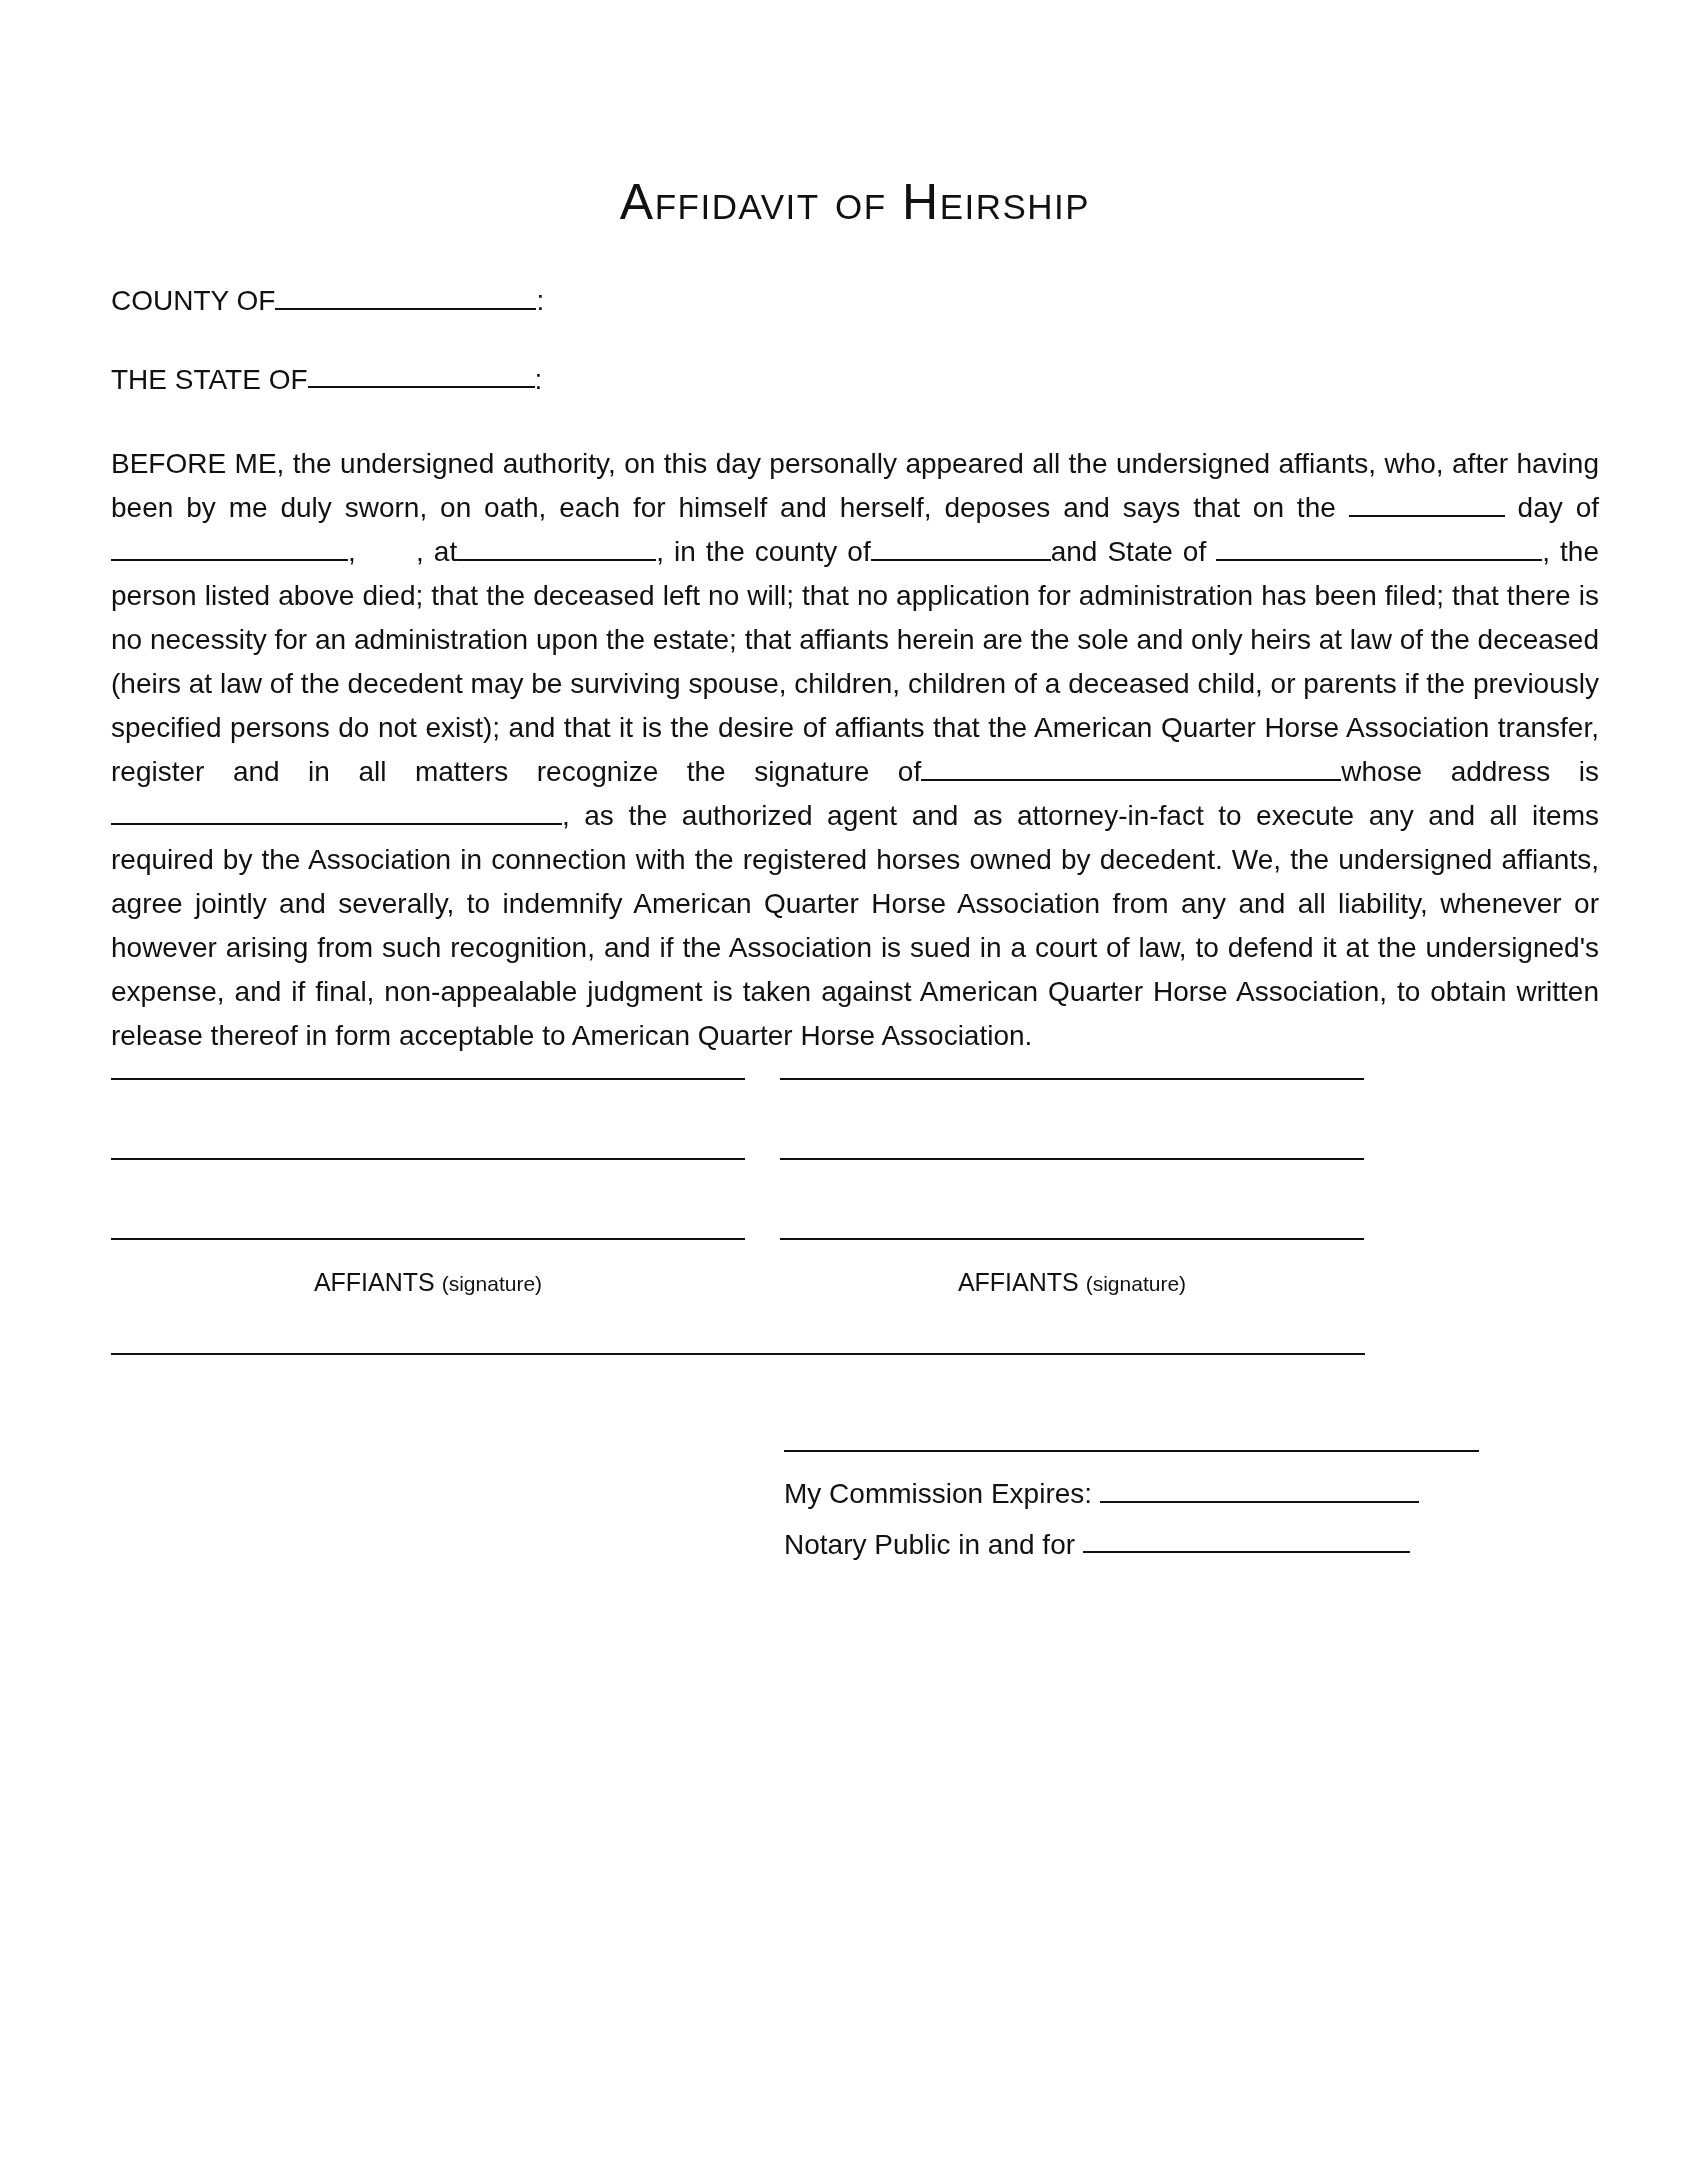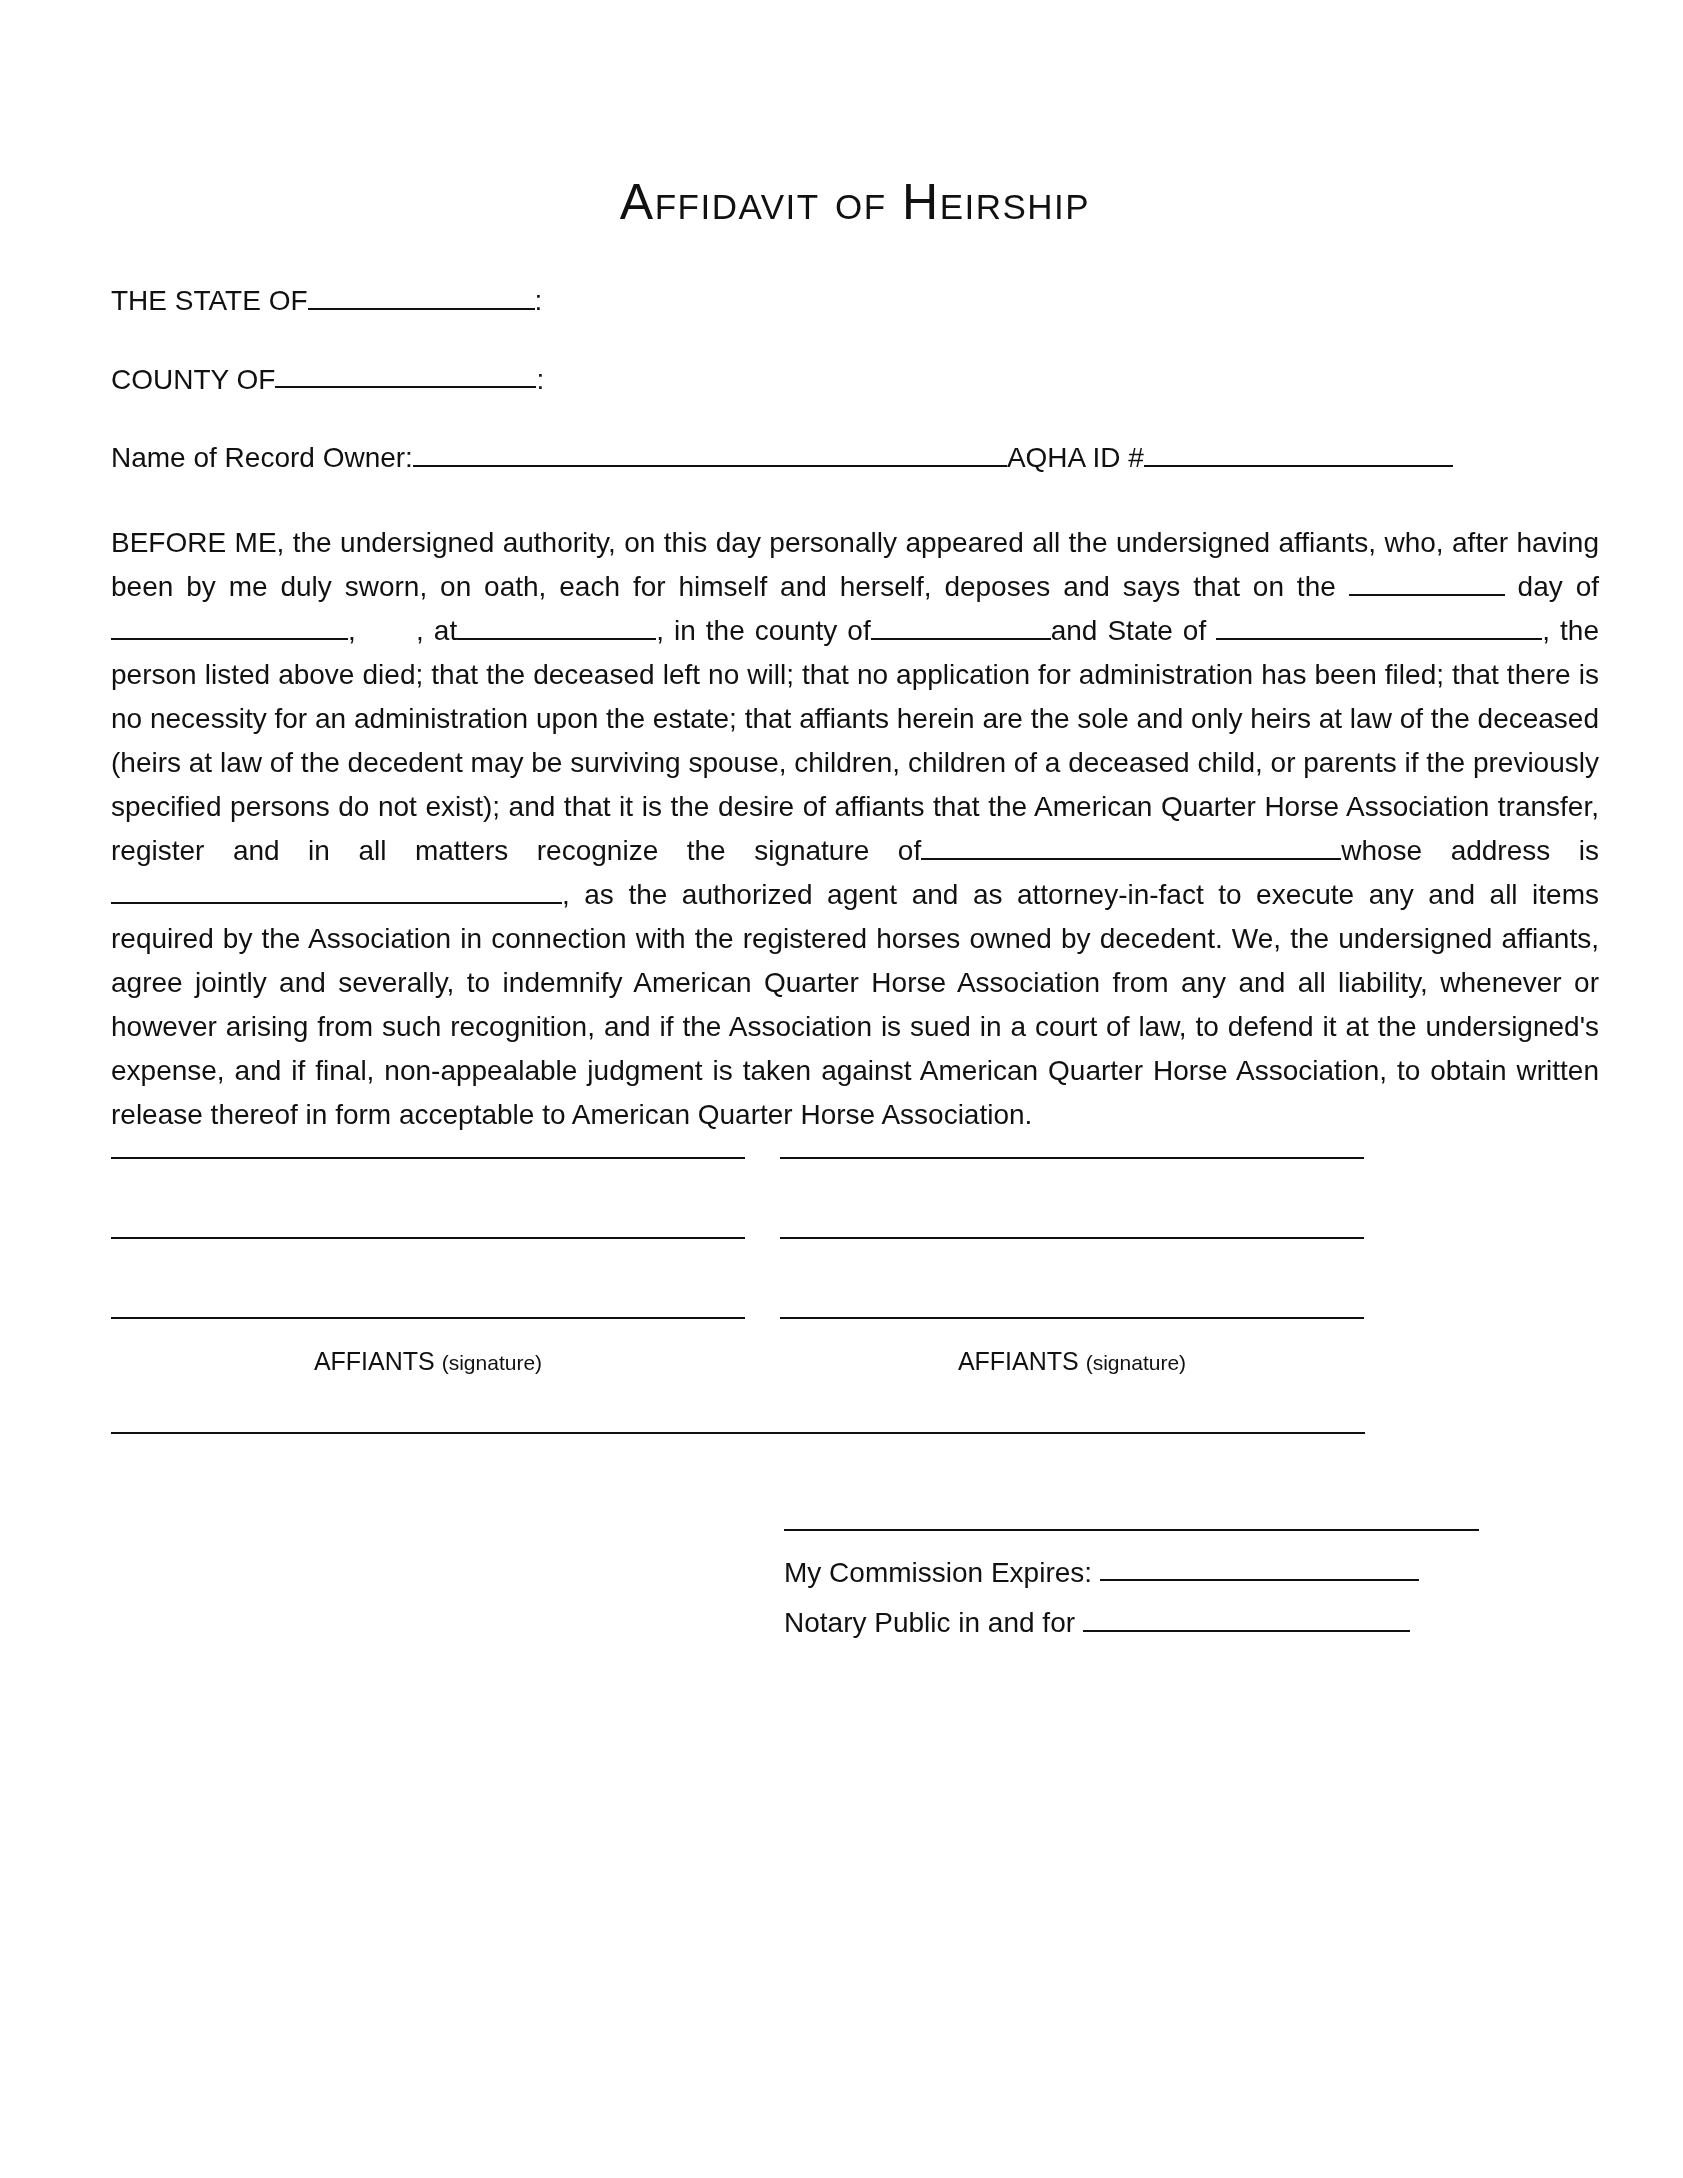--- a/index.html
+++ b/index.html
@@ -61,23 +61,22 @@
   .notary-line { font-size:28px; margin-bottom:15px; white-space:nowrap; }
 </style>
 </head>
 <body>
 
 <div class="page">
   <div class="content">
 
     <h1 class="title">Affidavit of Heirship</h1>
 
+    <div class="field-line">COUNTY OF<span class="blank" style="width: 261px;"></span>:</div>
     <div class="field-line">THE STATE OF<span class="blank" style="width: 227px;"></span>:</div>
-    <div class="field-line">COUNTY OF<span class="blank" style="width: 261px;"></span>:</div>
-    <div class="field-line owner">Name of Record Owner:<span class="blank" style="width: 594px;"></span>AQHA ID #<span class="blank" style="width: 309px;"></span></div>
 
     <p class="body-par">BEFORE ME, the undersigned authority, on this day personally appeared all the undersigned affiants, who, after having been by me duly sworn, on oath, each for himself and herself, deposes and says that on the <span class="blank" style="width: 156px;"></span> day of<span class="blank" style="width: 237px;"></span>,&nbsp;&nbsp;&nbsp;&nbsp;&nbsp;&nbsp;, at<span class="blank" style="width: 199px;"></span>, in the county of<span class="blank" style="width: 180px;"></span>and State of <span class="blank" style="width: 326px;"></span>, the person listed above died; that the deceased left no will; that no application for administration has been filed; that there is no necessity for an administration upon the estate; that affiants herein are the sole and only heirs at law of the deceased (heirs at law of the decedent may be surviving spouse, children, children of a deceased child, or parents if the previously specified persons do not exist); and that it is the desire of affiants that the American Quarter Horse Association transfer, register and in all matters recognize the signature of<span class="blank" style="width: 420px;"></span>whose address is<span class="blank" style="width: 451px;"></span>, as the authorized agent and as attorney-in-fact to execute any and all items required by the Association in connection with the registered horses owned by decedent. We, the undersigned affiants, agree jointly and severally, to indemnify American Quarter Horse Association from any and all liability, whenever or however arising from such recognition, and if the Association is sued in a court of law, to defend it at the undersigned's expense, and if final, non-appealable judgment is taken against American Quarter Horse Association, to obtain written release thereof in form acceptable to American Quarter Horse Association.</p>
 
     <div class="sig-grid">
       <div class="sig-line"></div>
       <div class="sig-line"></div>
       <div class="sig-line"></div>
       <div class="sig-line"></div>
       <div class="sig-line"></div>
       <div class="sig-line"></div>

